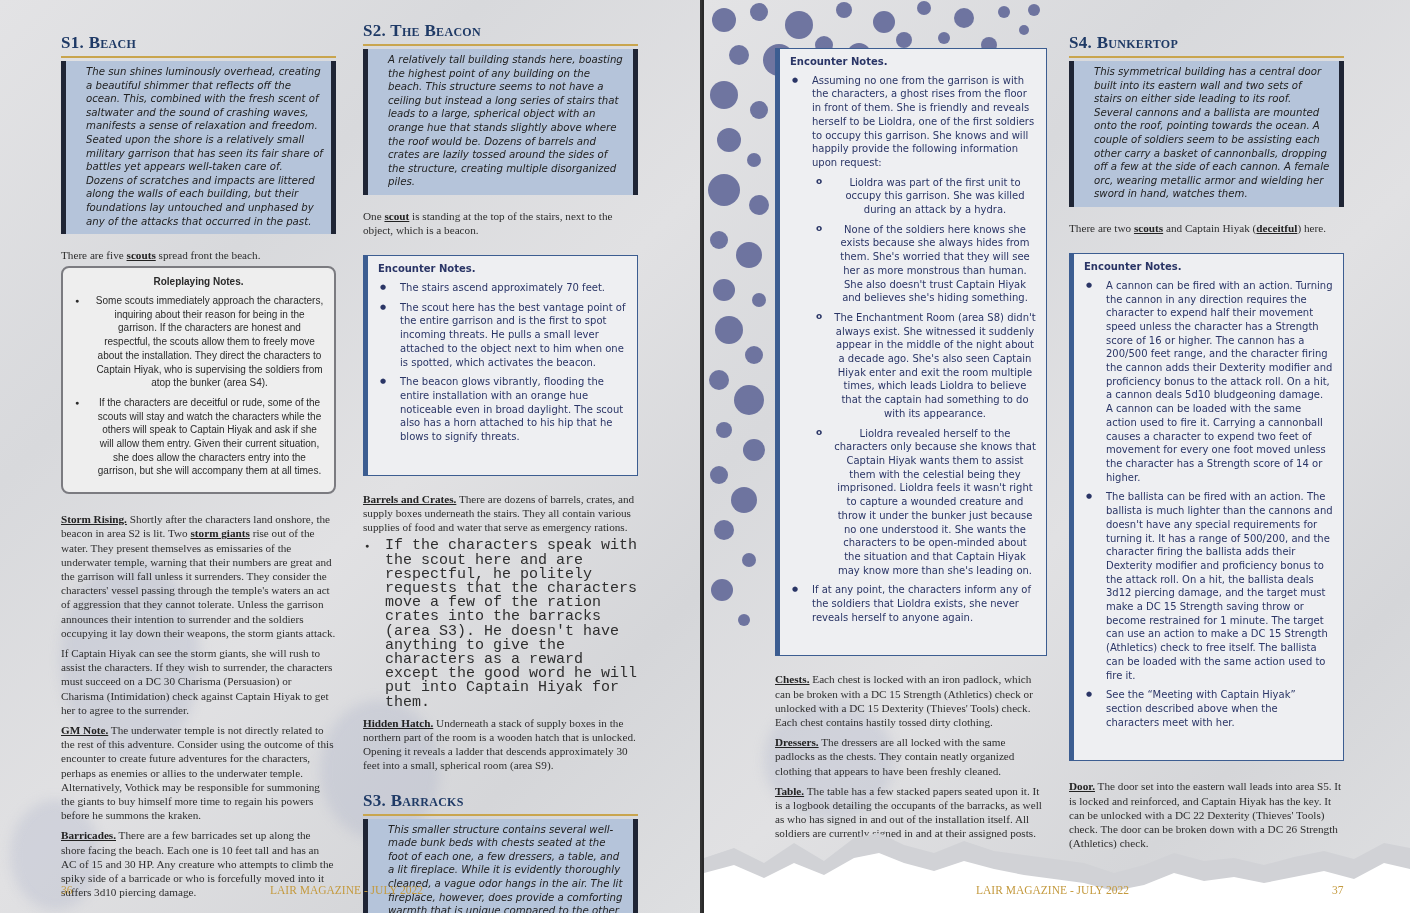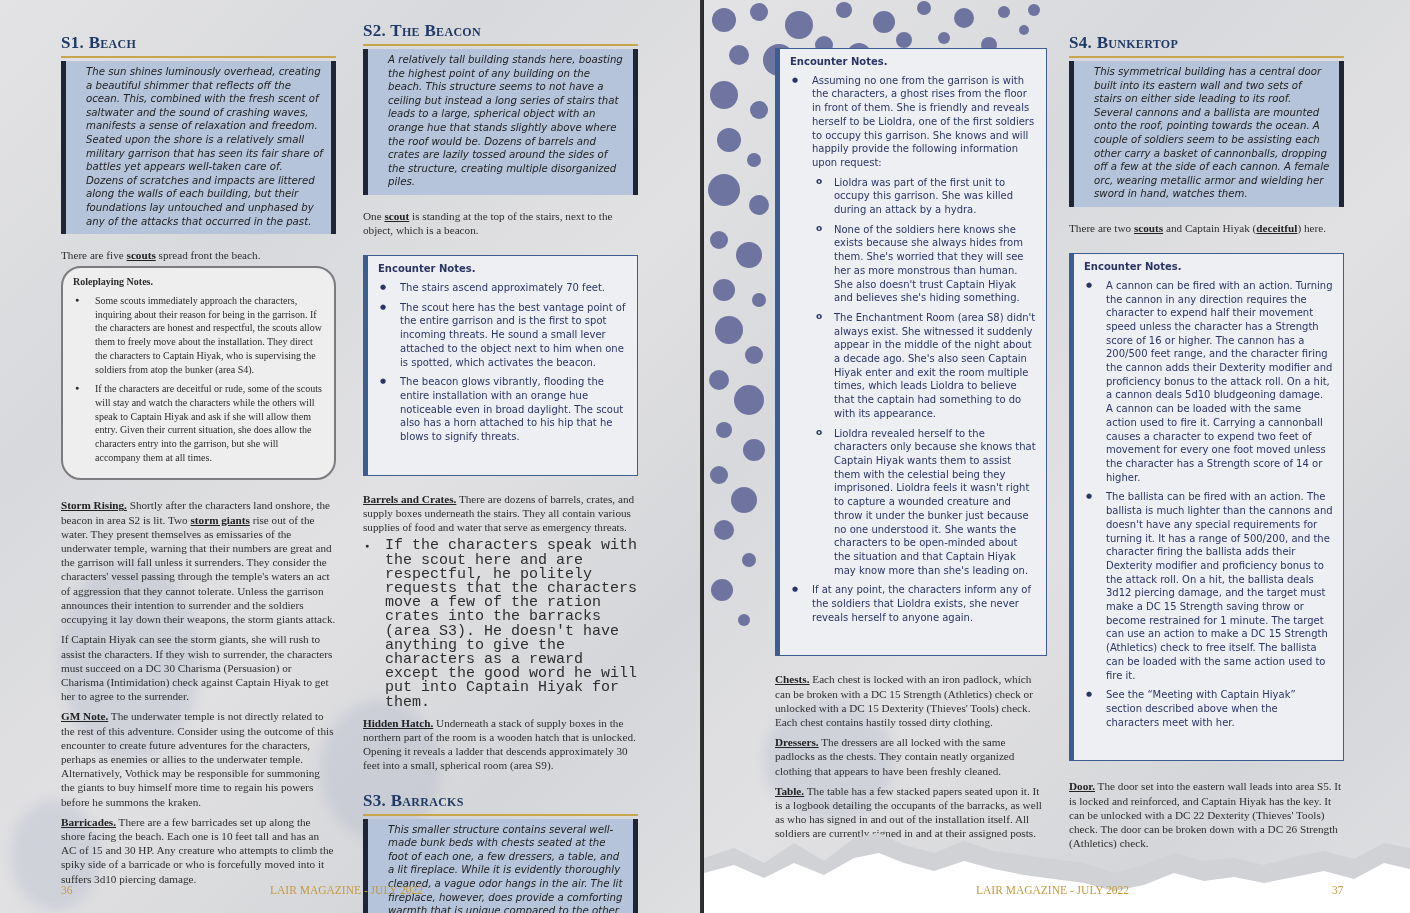--- a/index.html
+++ b/index.html
@@ -24,34 +24,34 @@
   }
   .readaloud {
     background: #b5c4da; border-left: 5px solid #1f2535; border-right: 5px solid #1f2535;
     padding: 4px 8px 6px 20px; font-family: "DejaVu Sans", sans-serif; font-style: italic;
     font-size: 10.2px; line-height: 13.6px; color: #222;
   }
   .para { font-size: 11.2px; line-height: 14.2px; margin-top: 6px; color: #2e2e2e; }
   .para b { color: #222; text-decoration: underline; }
 
   .rp-box {
-    border: 2px solid #7b7b80; border-radius: 20px; background: #eeeeee;
-    padding: 7px 10px 8px 10px; font-family: Liberation Serif, serif; font-size: 10px;
-    line-height: 13.7px; color: #2a2a2a; margin-top: 4px;
+    border: 2px solid #7b7b80; border-radius: 8px; background: #eeeeee;
+    padding: 7px 10px 8px 10px; font-family: Liberation Sans, sans-serif; font-size: 10px;
+    line-height: 13.7px; color: #2a2a2a; margin-top: 4px; text-align: center;
   }
   .note-box {
     background: #eeeff2; border: 1px solid #3c5d91; border-left: 5px solid #3c5d91;
     padding: 6px 10px 25px 10px; font-family: "DejaVu Sans", sans-serif; font-size: 10px;
     line-height: 13.7px; color: #2a3566;
   }
   .box-title { font-weight: bold; margin-bottom: 5px; }
   ul.bullets { list-style: none; }
   ul.bullets > li { position: relative; padding-left: 22px; margin-bottom: 6px; }
   ul.bullets > li::before { content: "●"; position: absolute; left: 2px; top: 0; font-size: 7px; }
-  ul.sub { list-style: none; margin-top: 6px; }
+  ul.sub { list-style: none; margin-top: 6px; text-align: center; }
   ul.sub > li { position: relative; padding-left: 22px; margin-bottom: 6px; }
   ul.sub > li::before { content: "o"; position: absolute; left: 4px; top: -1px; font-size: 9px; font-weight: bold; }
   .serif-bullets { font-family: Liberation Mono, monospace; font-size: 15px; line-height: 14.2px; color: #2e2e2e; }
   .serif-bullets > li::before { color: #2e2e2e; }
 
   .footer { position: absolute; font-family: "Liberation Serif", serif; color: #c49a3e; font-size: 11.5px; }
 
   .splatter { position: absolute; left: 0; top: 0; width: 360px; height: 640px; }
   .torn { position: absolute; left: 0; bottom: 0; width: 706px; height: 110px; }
 </style>
@@ -81,25 +81,25 @@
   </div>
 
   <div class="col" style="left:363px;top:21px;width:275px;">
     <div class="heading">S2. The Beacon</div>
     <div class="readaloud">A relatively tall building stands here, boasting the highest point of any building on the beach. This structure seems to not have a ceiling but instead a long series of stairs that leads to a large, spherical object with an orange hue that stands slightly above where the roof would be. Dozens of barrels and crates are lazily tossed around the sides of the structure, creating multiple disorganized piles.</div>
     <p class="para" style="margin-top:14px;"><span>One </span><b>scout</b><span> is standing at the top of the stairs, next to the object, which is a beacon.</span></p>
     <div class="note-box" style="margin-top:18px;">
       <div class="box-title">Encounter Notes.</div>
       <ul class="bullets">
         <li>The stairs ascend approximately 70 feet.</li>
-        <li>The scout here has the best vantage point of the entire garrison and is the first to spot incoming threats. He sound a small lever attached to the object next to him when one is spotted, which activates the beacon.</li>
+        <li>The scout here has the best vantage point of the entire garrison and is the first to spot incoming threats. He pulls a small lever attached to the object next to him when one is spotted, which activates the beacon.</li>
         <li>The beacon glows vibrantly, flooding the entire installation with an orange hue noticeable even in broad daylight. The scout also has a horn attached to his hip that he blows to signify threats.</li>
       </ul>
     </div>
-    <p class="para" style="margin-top:16px;"><b>Barrels and Crates.</b><span> There are dozens of barrels, crates, and supply boxes underneath the stairs. They all contain various supplies of food and water that serve as emergency threats.</span></p>
+    <p class="para" style="margin-top:16px;"><b>Barrels and Crates.</b><span> There are dozens of barrels, crates, and supply boxes underneath the stairs. They all contain various supplies of food and water that serve as emergency rations.</span></p>
     <ul class="bullets serif-bullets" style="margin-top:5px;">
       <li>If the characters speak with the scout here and are respectful, he politely requests that the characters move a few of the ration crates into the barracks (area S3). He doesn't have anything to give the characters as a reward except the good word he will put into Captain Hiyak for them.</li>
     </ul>
     <p class="para" style="margin-top:2px;"><b>Hidden Hatch.</b><span> Underneath a stack of supply boxes in the northern part of the room is a wooden hatch that is unlocked. Opening it reveals a ladder that descends approximately 30 feet into a small, spherical room (area S9).</span></p>
     <div class="heading" style="margin-top:18px;">S3. Barracks</div>
     <div class="readaloud">This smaller structure contains several well-made bunk beds with chests seated at the foot of each one, a few dressers, a table, and a lit fireplace. While it is evidently thoroughly cleaned, a vague odor hangs in the air. The lit fireplace, however, does provide a comforting warmth that is unique compared to the other bland stone buildings on the premises.</div>
     <p class="para" style="margin-top:14px;"><span>There is a </span><b>ghost</b><span> here who only reveals herself if the characters do not have Captain Hiyak or any of the soldiers with them.</span></p>
   </div>
 
   <div class="footer" style="left:61px;top:884px;">36</div>

